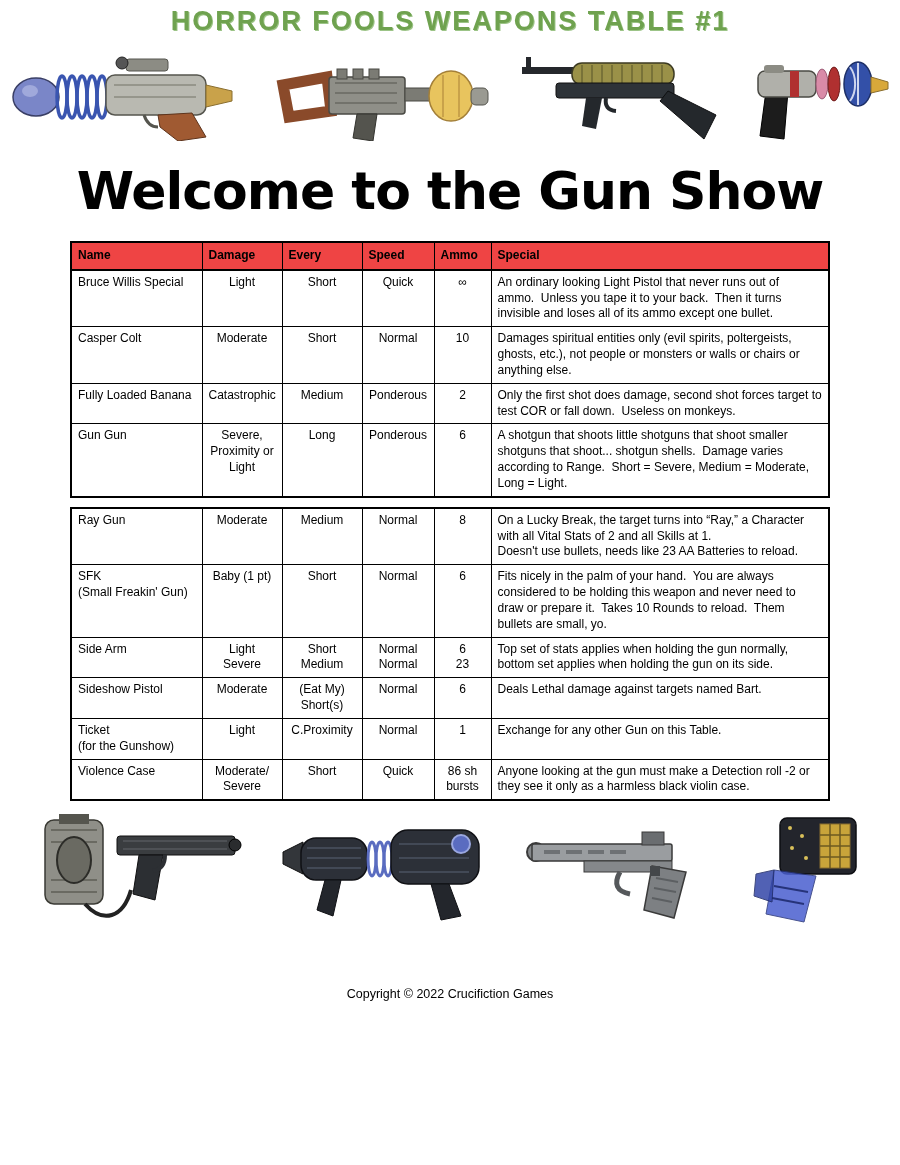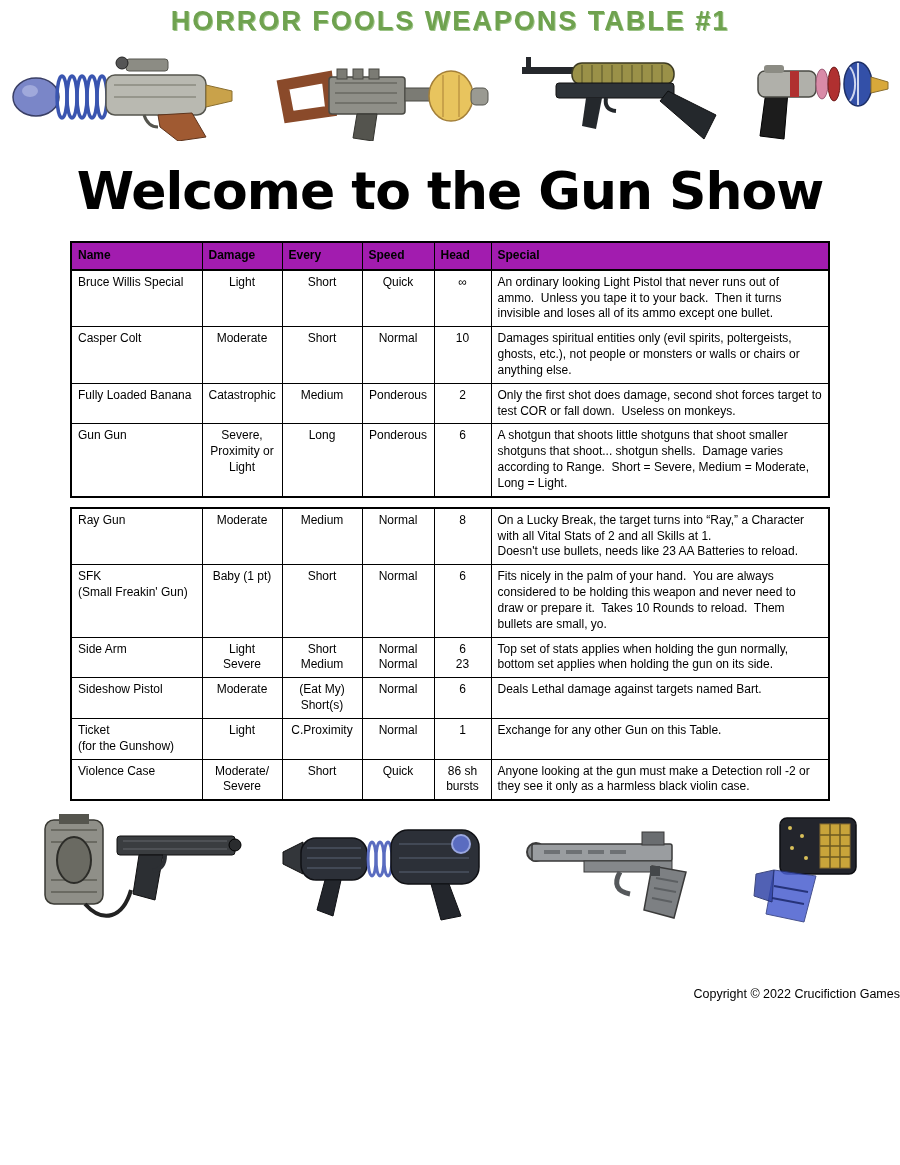--- a/index.html
+++ b/index.html
@@ -51,32 +51,32 @@
     font-size:12px;
   }
   table.weapons.t2 { margin-top:9px; }
   table.weapons th, table.weapons td {
     border:1px solid #000;
     padding:4px 6px;
     vertical-align:top;
     line-height:1.32;
   }
   table.weapons th {
-    background:#a21caf;
+    background:#ef4444;
     text-align:left;
     font-weight:bold;
     border-bottom:2px solid #000;
     padding:5px 6px;
   }
   table.weapons td { text-align:center; }
   table.weapons td:first-child { text-align:left; }
   table.weapons td:last-child  { text-align:left; }
 
   .footer {
-    text-align:right;
+    text-align:center;
     font-size:12.5px;
     margin-top:58px;
   }
 </style>
 </head>
 <body>
 
 <div class="doc">
 
   <div class="green-title">HORROR FOOLS WEAPONS TABLE #1</div>
@@ -150,21 +150,21 @@
       <col style="width:72px">
         <col style="width:57px">
         <col style="width:338px">
     </colgroup>
     <thead>
         <tr>
           <th>Name</th>
           <th>Damage</th>
           <th>Every</th>
           <th>Speed</th>
-          <th>Head</th>
+          <th>Ammo</th>
           <th>Special</th>
         </tr>
       </thead>
     <tbody>
         <tr>
           <td>Bruce Willis Special</td>
           <td>Light</td>
           <td>Short</td>
           <td>Quick</td>
           <td>∞</td>

